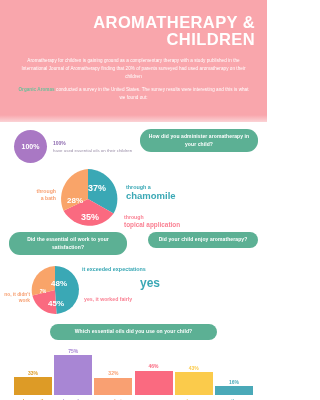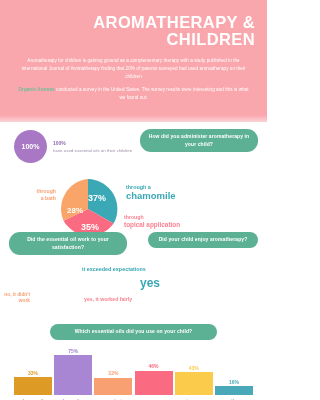--- a/index.html
+++ b/index.html
@@ -70,21 +70,21 @@
   }
   .badge-text { font-size:4.4px; line-height:1.65; }
   .badge-text .bt-head { color:#8e6bb0; font-weight:bold; font-size:5px; }
   .badge-text .bt-sub { color:#9b8fa8; }
 
   .pill-admin {
     position:absolute; right:9px; top:7px;
     width:118px;
   }
 
-  .pie-wrap { position:absolute; left:56px; top:55px; width:64px; height:64px; }
+  .pie-wrap { position:absolute; left:56px; top:45px; width:64px; height:64px; }
   .pie-wrap svg { display:block; }
   .pie-label {
     position:absolute; font-weight:bold; fill:#fff;
     font-size:9px;
   }
 
   .lbl { position:absolute; font-weight:bold; line-height:1.3; }
   .lbl-bath {
     left:12px; top:66px; width:44px; text-align:right;
     color:#f7a072; font-size:5.2px;
@@ -195,20 +195,30 @@
       <span>through</span>
       <span class="big">topical application</span>
     </div>
   </div>
 
   <div class="sec2">
 
     <div class="pill pill-sat">Did the essential oil work to your satisfaction?</div>
     <div class="pill pill-enjoy">Did your child enjoy aromatherapy?</div>
 
+    <div class="sat-chart">
+      <svg width="52" height="52" viewBox="0 0 52 52">
+        <path d="M26 26 L26 2 A24 24 0 0 1 27.5 49.95 Z" fill="#3aa8b5"></path>
+        <path d="M26 26 L27.5 49.95 A24 24 0 0 1 3.35 31.6 Z" fill="#fa6a80"></path>
+        <path d="M26 26 L3.35 31.6 A24 24 0 0 1 26 2 Z" fill="#f9a469"></path>
+        <text x="30" y="22" text-anchor="middle" fill="#fff" font-weight="bold" font-size="8px">48%</text>
+        <text x="27" y="42" text-anchor="middle" fill="#fff" font-weight="bold" font-size="8px">45%</text>
+        <text x="14" y="29" text-anchor="middle" fill="#fff" font-weight="bold" font-size="4.5px">7%</text>
+      </svg>
+    </div>
 
     <div class="sat-yes1">
       <span>it exceeded expectations</span>
     </div>
     <div class="sat-yes2">yes, it worked fairly</div>
     <div class="sat-no">no, it didn't work</div>
 
     <div class="enjoy-yes">yes</div>
     <div class="enjoy-no">no</div>
   </div>

